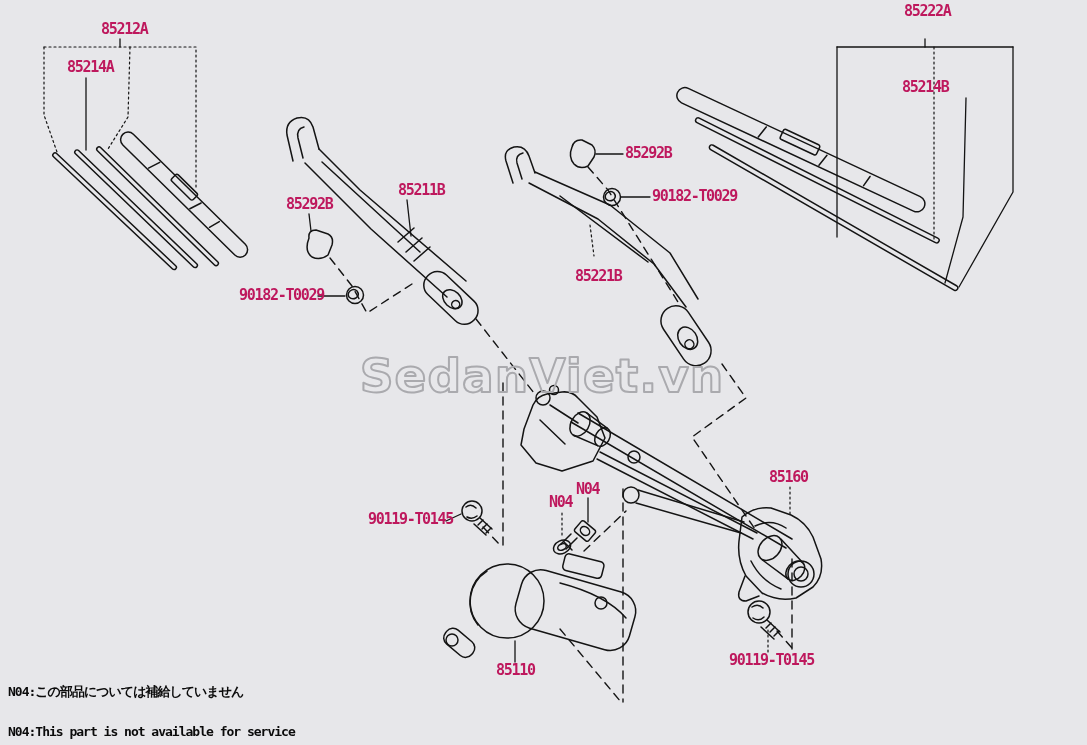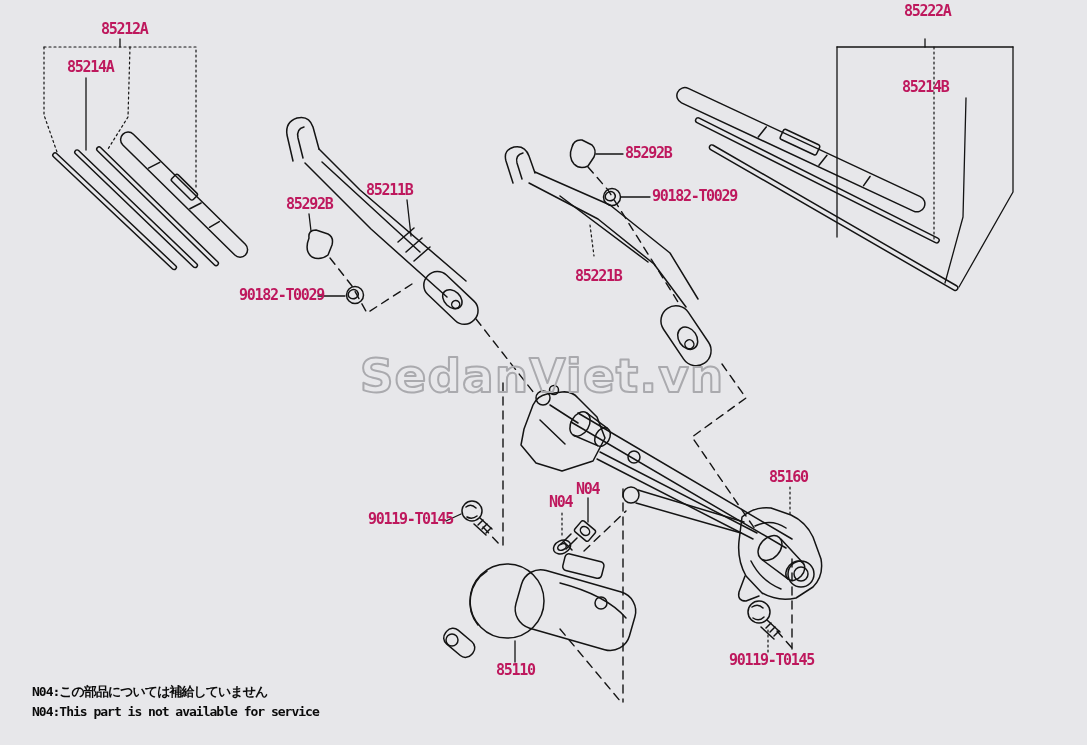--- a/index.html
+++ b/index.html
@@ -19,24 +19,23 @@
     white-space:nowrap;
     line-height:14px;
   }
   .note{
     position:absolute;
     left:8px;
     font:bold 13px "DejaVu Sans Mono","Liberation Mono",monospace;
     letter-spacing:-1.0px;
     color:#0b0b0b;
     white-space:nowrap;
-    margin-left:24px;
   }
   #note-jp{top:683px;}
-  #note-en{top:704px;}
+  #note-en{top:724px;}
   svg *{vector-effect:non-scaling-stroke;}
 </style>
 </head>
 <body>
 
 <div id="stage">
 
   <svg id="art" width="1087" height="745" viewBox="0 0 1087 745" fill="none" stroke="#141414" stroke-width="1.5" stroke-linecap="round" stroke-linejoin="round">
 
     <g>
@@ -242,21 +241,21 @@
     </g>
 
     <text x="542" y="392" text-anchor="middle" font-family="DejaVu Sans, Liberation Sans, sans-serif" font-size="47" font-weight="bold" letter-spacing="1" fill="none" stroke="#aaaaae" stroke-width="2">SedanViet.vn</text>
   </svg>
 
   <div class="plabel" style="left:101px;top:22px">85212A</div>
   <div class="plabel" style="left:67px;top:60px">85214A</div>
   <div class="plabel" style="left:904px;top:4px">85222A</div>
   <div class="plabel" style="left:902px;top:80px">85214B</div>
   <div class="plabel" style="left:286px;top:197px">85292B</div>
-  <div class="plabel" style="left:366px;top:183px">85211B</div>
+  <div class="plabel" style="left:398px;top:183px">85211B</div>
   <div class="plabel" style="left:239px;top:288px">90182-T0029</div>
   <div class="plabel" style="left:625px;top:146px">85292B</div>
   <div class="plabel" style="left:652px;top:189px">90182-T0029</div>
   <div class="plabel" style="left:575px;top:269px">85221B</div>
   <div class="plabel" style="left:769px;top:470px">85160</div>
   <div class="plabel" style="left:368px;top:512px">90119-T0145</div>
   <div class="plabel" style="left:549px;top:495px">N04</div>
   <div class="plabel" style="left:576px;top:482px">N04</div>
   <div class="plabel" style="left:496px;top:663px">85110</div>
   <div class="plabel" style="left:729px;top:653px">90119-T0145</div>

